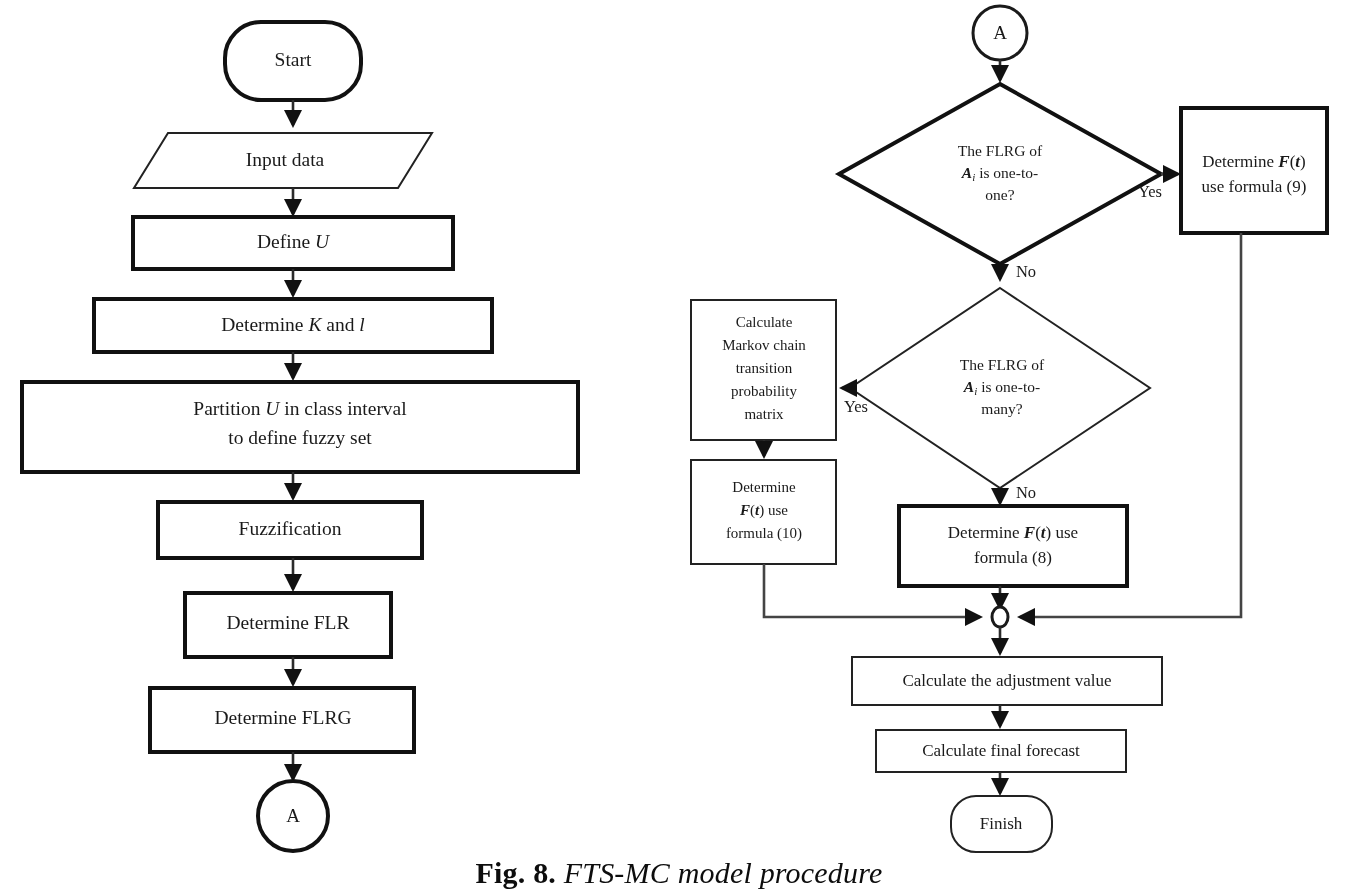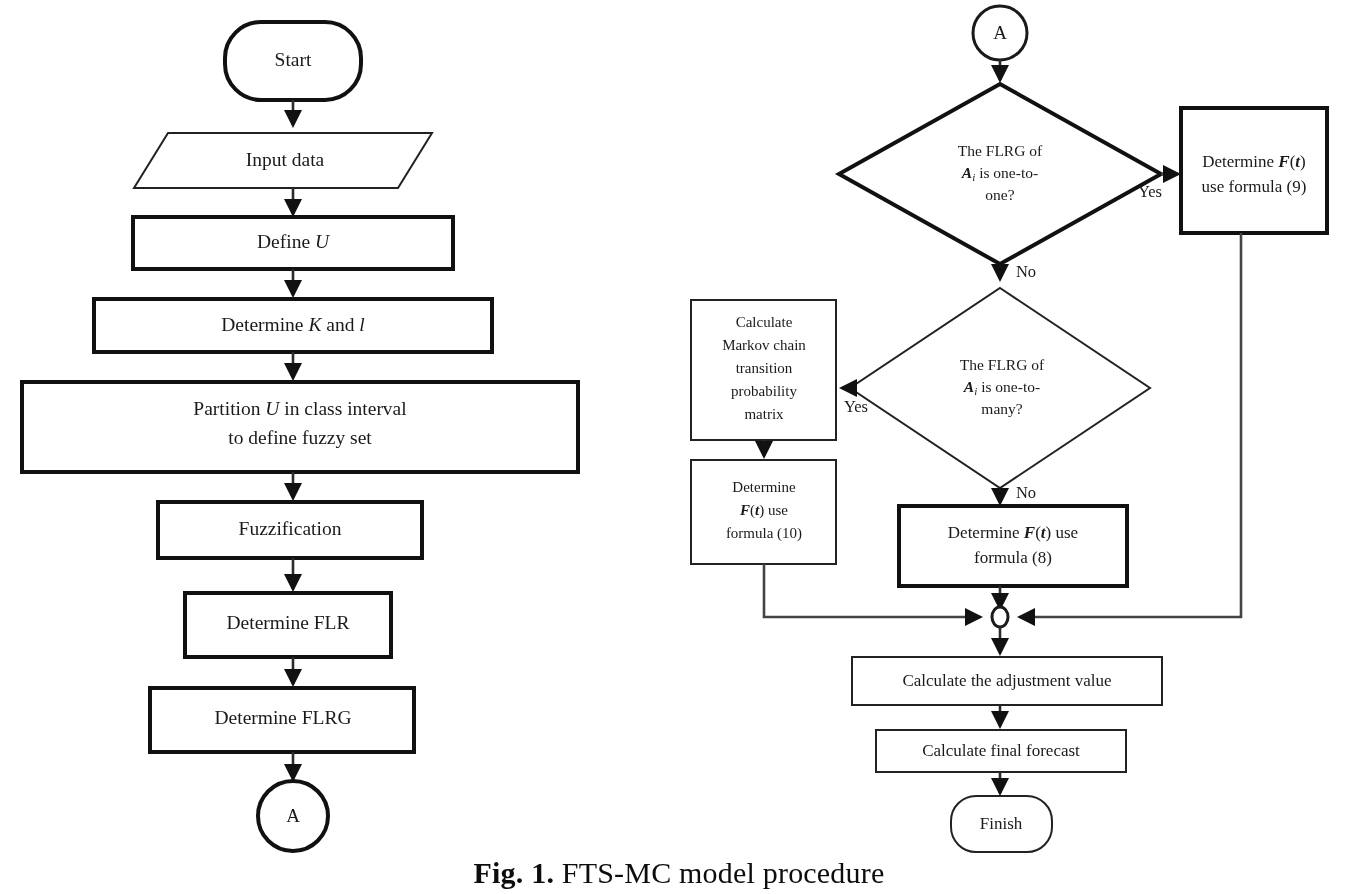--- a/index.html
+++ b/index.html
@@ -67,21 +67,21 @@
     top: 856px;
     width: 1358px;
     text-align: center;
     font-family: "Liberation Serif", "DejaVu Serif", serif;
     font-size: 30px;
     font-weight: bold;
     color: #0d0d0d;
     letter-spacing: 0.2px;
     white-space: nowrap;
   }
-  .caption .cap-rest { font-weight: normal; }
+  .caption .cap-rest { font-weight: normal; font-style: italic; }
 </style>
 </head>
 <body>
 
 <div id="page">
 
   <svg class="flow" viewBox="0 0 1358 894">
     <defs>
       <marker id="arrow" viewBox="0 0 12 12" refX="10" refY="6" markerWidth="7" markerHeight="7" orient="auto-start-reverse">
         <path d="M 0 0 L 12 6 L 0 12 z" class="arrowhead"></path>
@@ -245,17 +245,17 @@
     <path class="conn-dark" d="M 1000 772 L 1000 793" marker-end="url(#arrow)"></path>
 
     <g>
       <rect x="951" y="796" width="101" height="56" rx="25" ry="25" class="shape-stroke-thin"></rect>
       <text class="lbl lbl-box-sm" x="1001" y="825">Finish</text>
     </g>
 
   </svg>
 
   <div class="caption">
-    <span>Fig. 1.</span>
+    <span>Fig. 8.</span>
     <span class="cap-rest">FTS-MC model procedure</span>
   </div>
 
 </div>
 
 </body></html>

